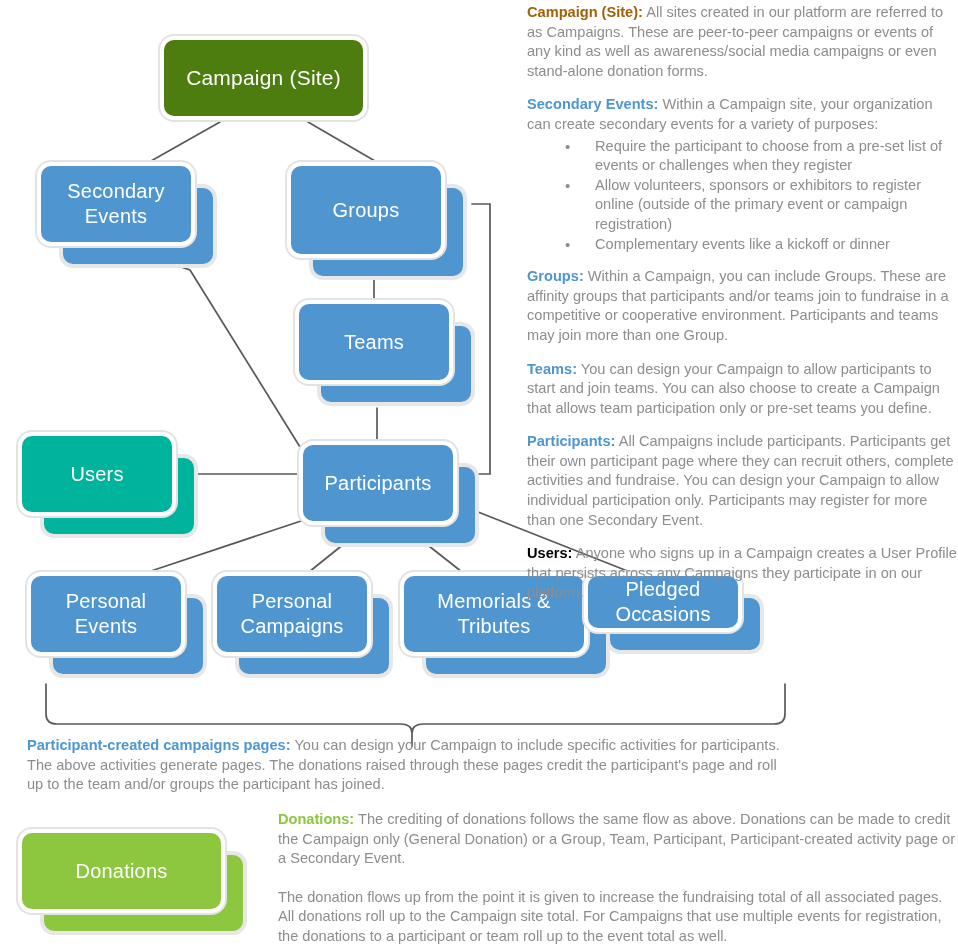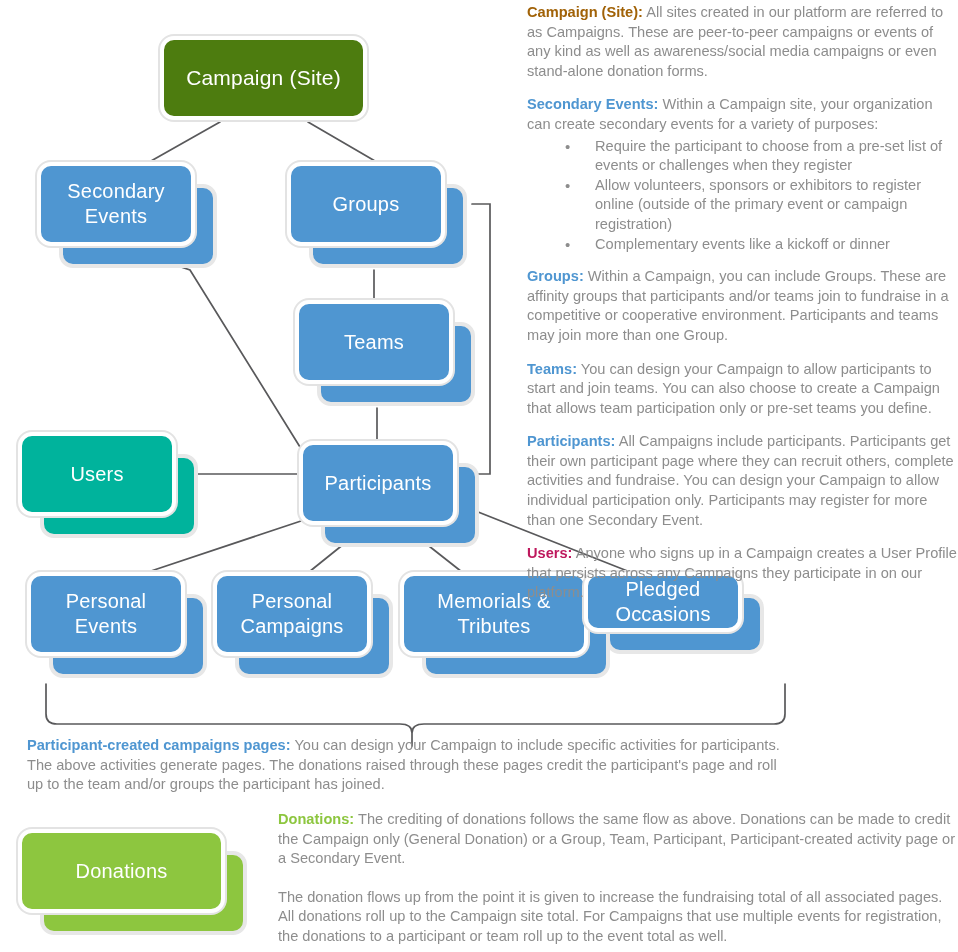--- a/index.html
+++ b/index.html
@@ -47,21 +47,21 @@
   .node.orange .front{background:#4d7c0f;}
   .node.teal  .back{background:#00b39c;}
   .node.teal  .front{background:#00b39c;}
   .node.green .back{background:#8dc63f;}
   .node.green .front{background:#8dc63f;}
 
   
   #n-campaign  {left:160px;top:36px;  width:207px;height:84px;}
   #n-campaign .front{font-size:21px;}
   #n-secondary {left:37px; top:162px; width:158px;height:84px;}
-  #n-groups    {left:287px;top:162px; width:158px;height:84px;}
+  #n-groups    {left:287px;top:162px; width:158px;height:96px;}
   #n-teams     {left:295px;top:300px; width:158px;height:84px;}
   #n-users     {left:18px; top:432px; width:158px;height:84px;}
   #n-particip  {left:299px;top:441px; width:158px;height:84px;}
   #n-pevents   {left:27px; top:572px; width:158px;height:84px;}
   #n-pcamp     {left:213px;top:572px; width:158px;height:84px;}
   #n-memorial  {left:400px;top:572px; width:158px;height:84px;padding-left:30px;}
   #n-pledged   {left:584px;top:572px; width:158px;height:60px;}
   #n-donations {left:18px; top:829px; width:207px;height:84px;}
 
   
@@ -69,21 +69,21 @@
     position:absolute;
     color:#8d8d8d;
     font-size:14.6px;
     line-height:19.6px;
   }
   .prose p{margin:0 0 14px 0;}
   .prose p:last-child{margin-bottom:0;}
   .lead{font-weight:bold;}
   .lead-orange{color:#a16207;}
   .lead-blue{color:#4f96d1;}
-  .lead-teal{color:#be185d;}
+  .lead-teal{color:#000000;}
   .lead-green{color:#8dc63f;}
   .bullets{margin:0 0 13px 0;padding:0;list-style:none;}
   .bullets li{
     position:relative;
     padding-left:68px;
     margin-bottom:0px;
   }
   .bullets li:before{
     content:"\2022";
     position:absolute;

